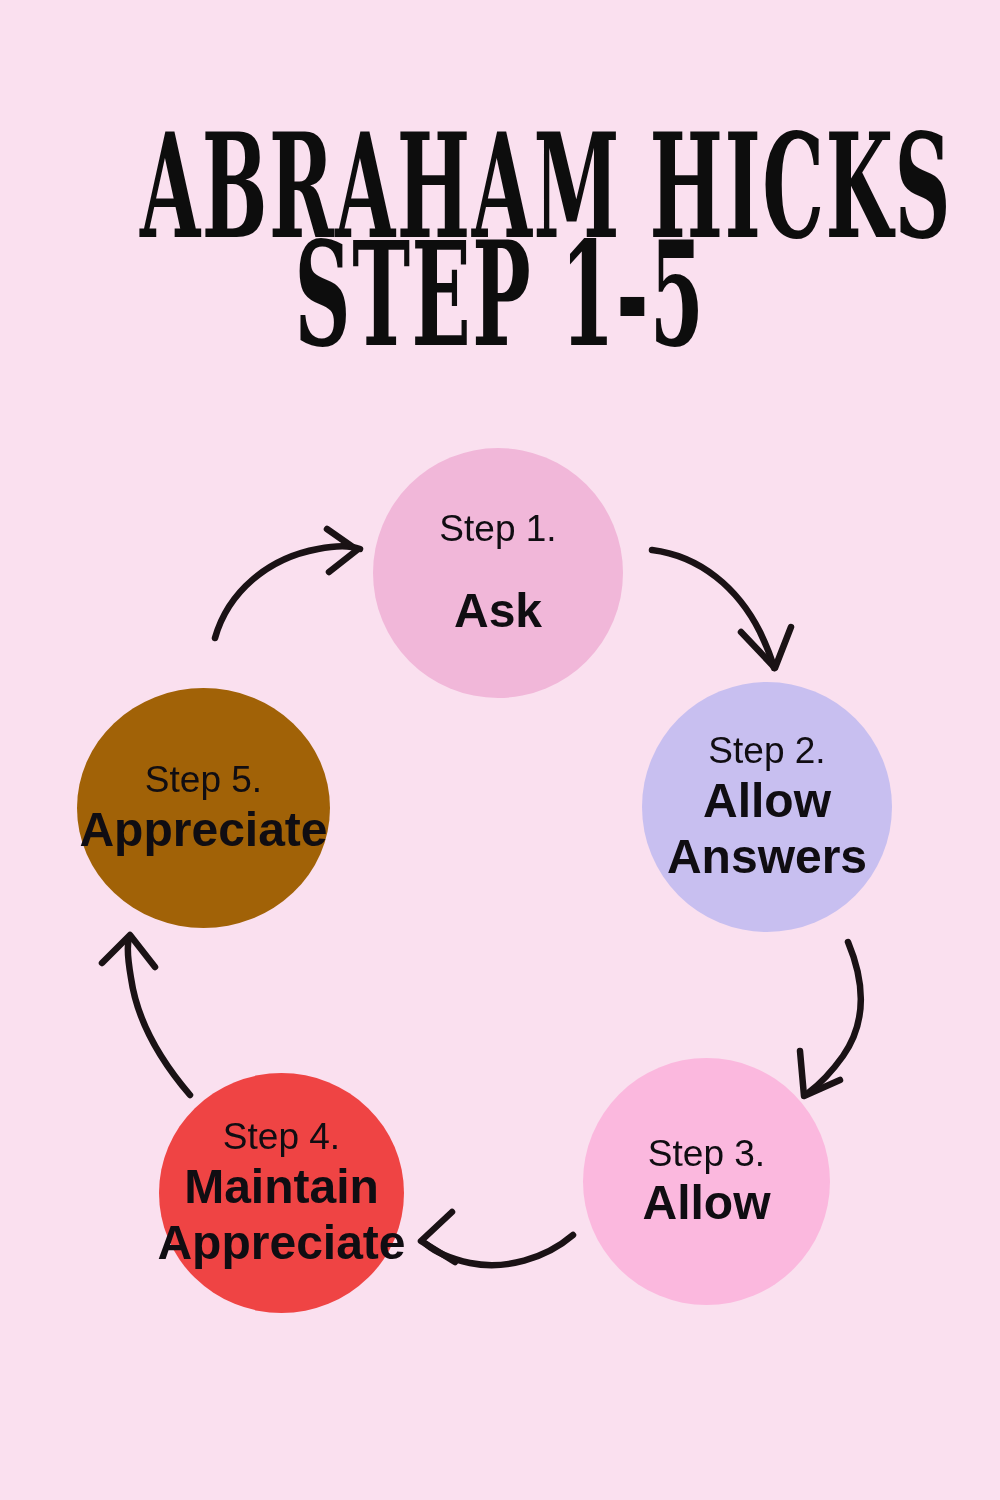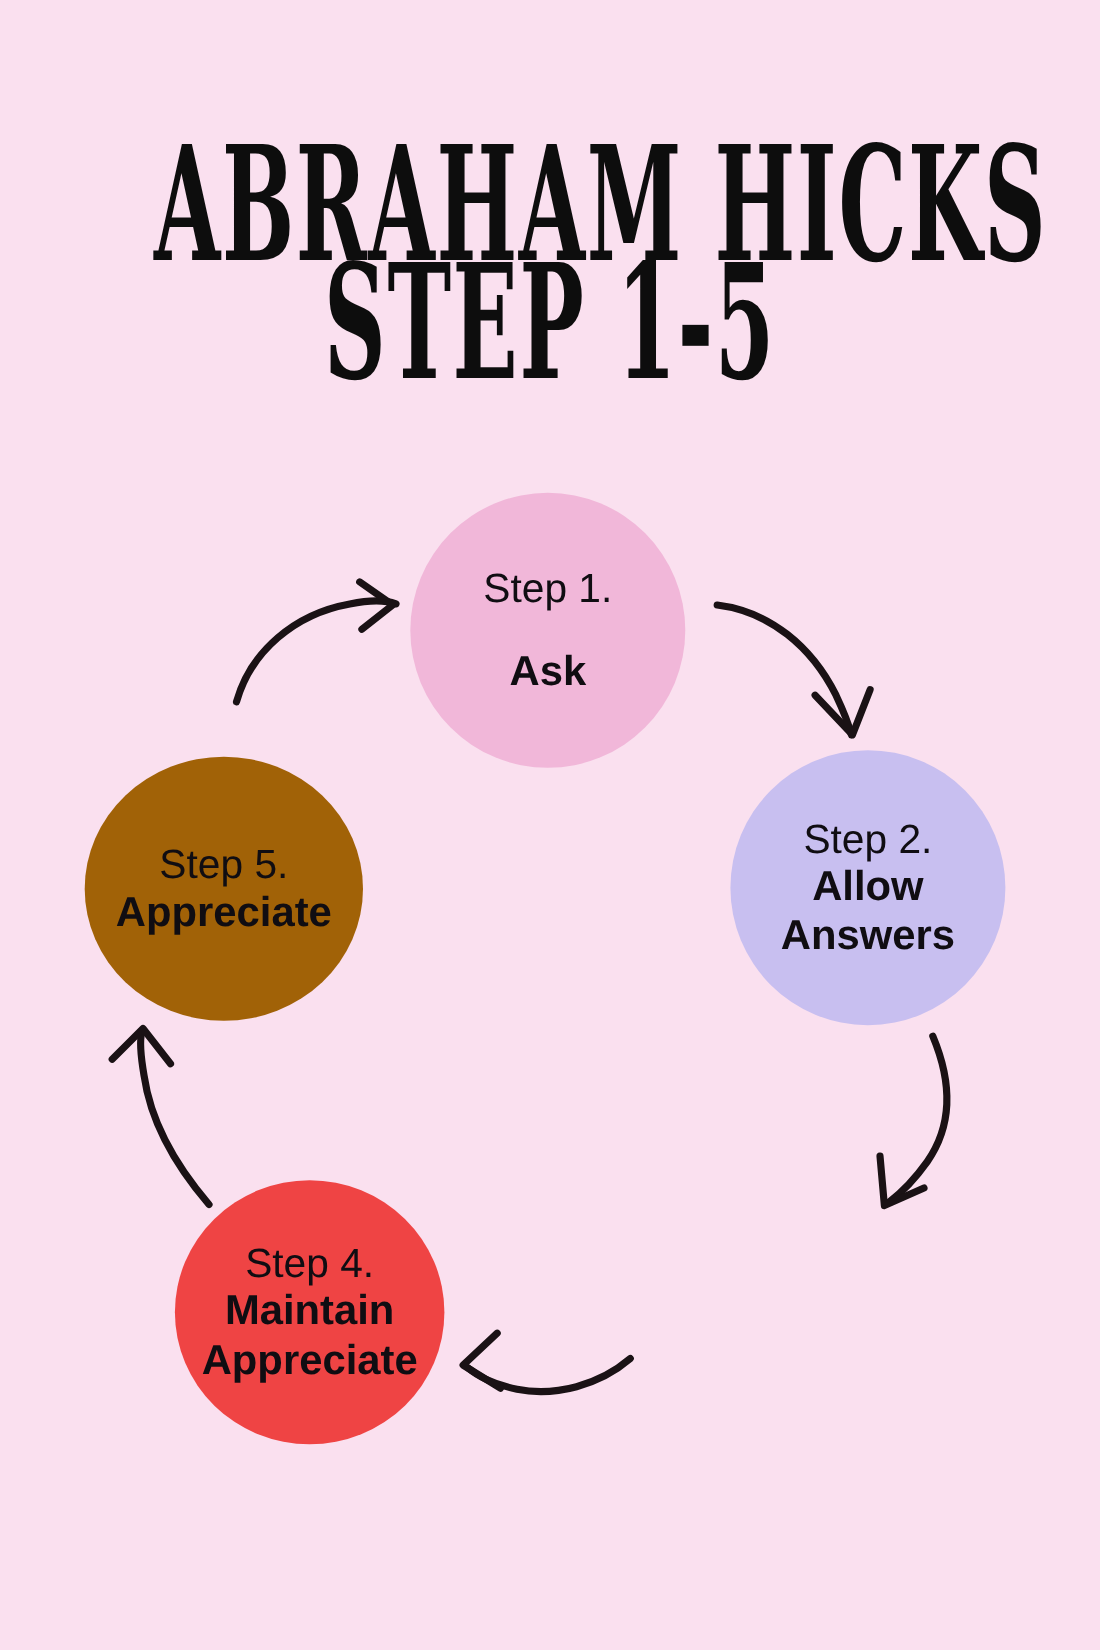--- a/index.html
+++ b/index.html
@@ -73,29 +73,29 @@
   }
   .node .eyebrow {
     display: block;
     font-size: 37px;
     font-weight: 400;
     line-height: 1.18;
     white-space: nowrap;
   }
   .node .headline {
     display: block;
-    font-size: 38px;
+    font-size: 48px;
     font-weight: 700;
     line-height: 1.17;
     white-space: nowrap;
   }
 
   
   #node-1 { left: 373px; top: 448px; width: 250px; height: 250px; }
-  #node-2 { left: 664px; top: 682px; width: 250px; height: 250px; }
+  #node-2 { left: 642px; top: 682px; width: 250px; height: 250px; }
   #node-3 { left: 583px; top: 1058px; width: 247px; height: 247px; }
   #node-4 { left: 159px; top: 1073px; width: 245px; height: 240px; }
   #node-5 { left: 77px; top: 688px; width: 253px; height: 240px; }
 
   
   #node-4 .headline, #node-5 .headline { position: relative; z-index: 3; }
 
   
   #footer-band {
     position: absolute;
@@ -164,20 +164,24 @@
       <span class="eyebrow">Step 1.</span>
       <span class="headline">Ask</span>
     </div>
 
     <div class="node" id="node-2" style="background:#c8bff0;">
       <span class="eyebrow">Step 2.</span>
       <span class="headline">Allow</span>
       <span class="headline">Answers</span>
     </div>
 
+    <div class="node" id="node-3" style="background:#fbb8de;">
+      <span class="eyebrow">Step 3.</span>
+      <span class="headline">Allow</span>
+    </div>
 
     <div class="node" id="node-4" style="background:#ef4444;">
       <span class="eyebrow">Step 4.</span>
       <span class="headline">Maintain</span>
       <span class="headline">Appreciate</span>
     </div>
 
     <div class="node" id="node-5" style="background:#a16207;">
       <span class="eyebrow">Step 5.</span>
       <span class="headline">Appreciate</span>

